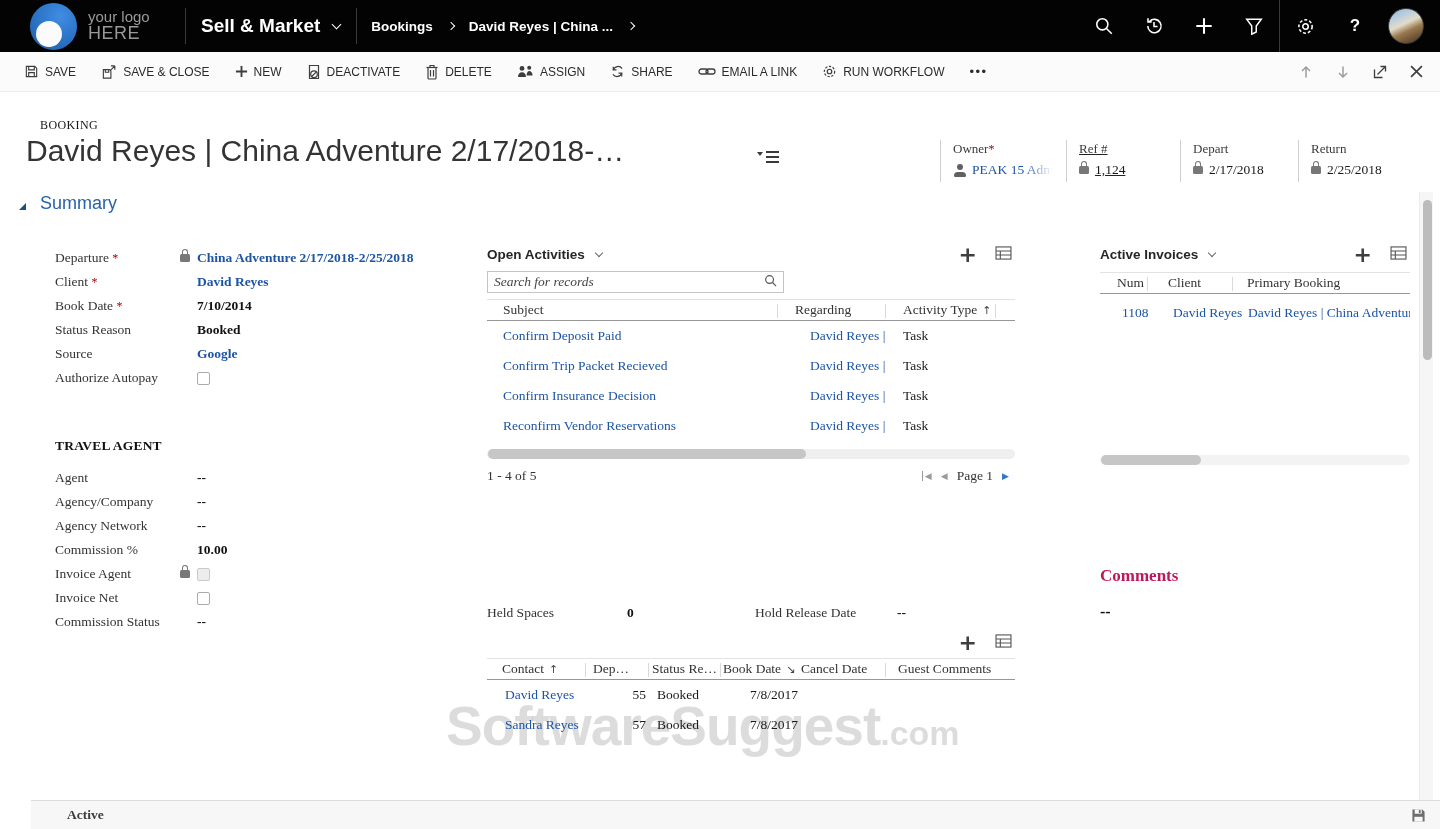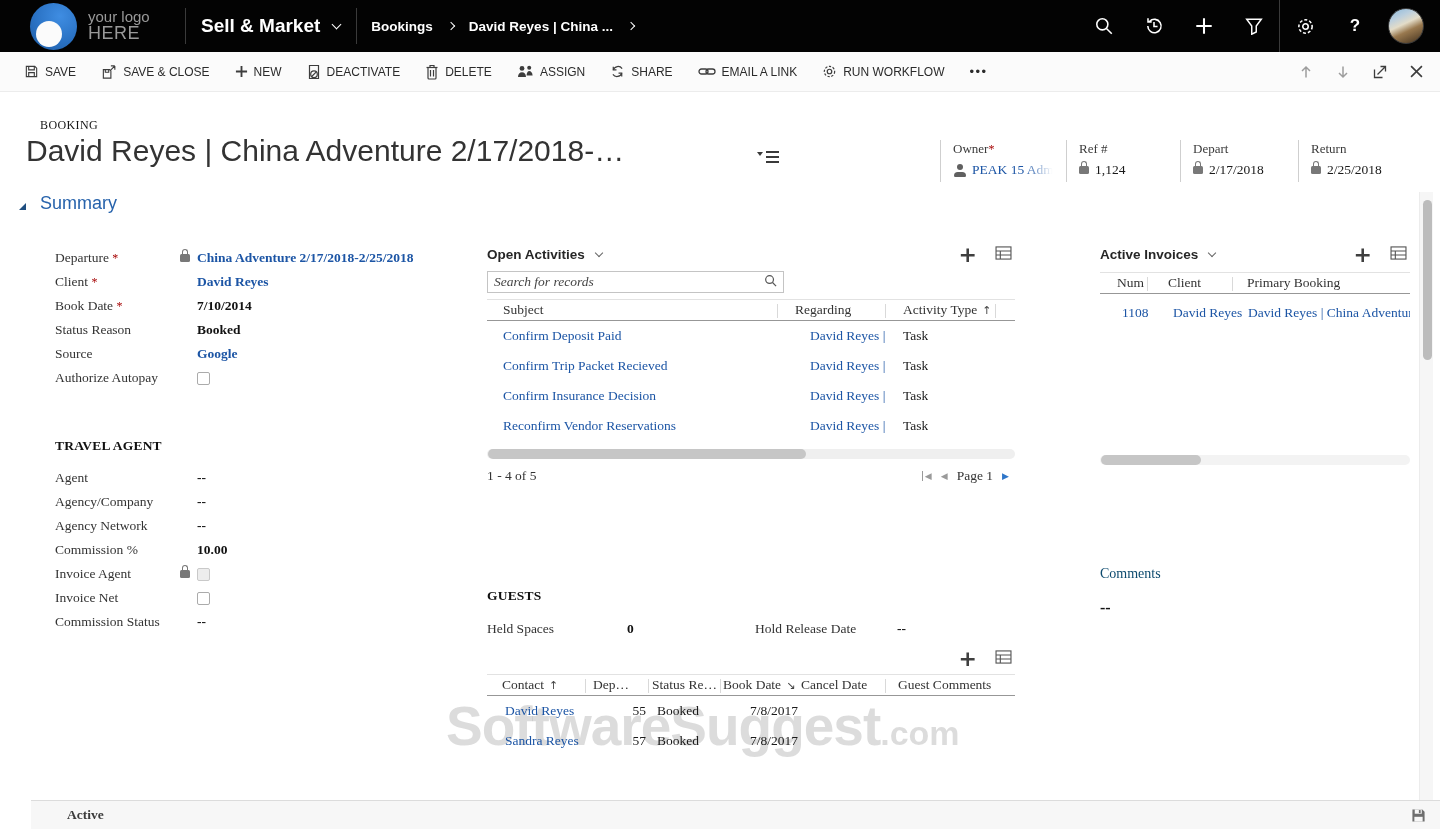--- a/index.html
+++ b/index.html
@@ -50,21 +50,21 @@
                 white-space:nowrap; max-width:730px; overflow:hidden; }
   .title-menu { position:absolute; left:757px; top:151px; display:flex; align-items:flex-start; gap:3px; }
   .title-caret { width:0; height:0; border-left:3.5px solid transparent; border-right:3.5px solid transparent;
                  border-top:4.5px solid #3a3a3a; margin-top:1px; }
   .title-bars { width:13px; height:2.4px; background:#3a3a3a; position:relative; margin-top:5px; }
   .title-bars::before, .title-bars::after { content:''; position:absolute; left:0; width:13px; height:2.4px; background:#3a3a3a; }
   .title-bars::before { top:-5px; } .title-bars::after { top:5px; }
 
   .header-fields { position:absolute; left:940px; top:140px; width:480px; display:flex; }
   .hf { border-left:1px solid #cfcfcf; padding:1px 8px 4px 12px; }
-  .hf.w1{width:126px;} .hf.w2{width:114px;} .hf.w3{width:118px;} .hf.w4{width:120px;}
+  .hf.w1{width:126px;} .hf.w2{width:114px;text-decoration:underline;} .hf.w3{width:118px;} .hf.w4{width:120px;}
   .hf-label { font-family:"Liberation Serif", serif; font-size:13px; color:#3a3a3a; }
   .req { color:#a50000; font-size:12px; }
   .hf-value { display:flex; align-items:center; gap:6px; margin-top:5px;
               font-family:"Liberation Serif", serif; font-size:13.5px; color:#1a1a1a; }
   .owner-clip { color:#1c55a5; white-space:nowrap; max-width:84px; overflow:hidden;
                 -webkit-mask-image:linear-gradient(90deg,#000 62%,transparent 96%);
                 mask-image:linear-gradient(90deg,#000 62%,transparent 96%); }
 
   .summary-tab { position:absolute; left:19px; top:193px; display:flex; align-items:center; gap:14px;
                  font-size:18px; color:#2763ac; }
@@ -513,21 +513,20 @@
       <span class="pager">
         <span class="pg-ic pg-first">◀</span>
         <span class="pg-ic">◀</span>
         <span>Page 1</span>
         <span class="pg-ic pg-next">▶</span>
       </span>
     </div>
   </div>
 
   <div class="panel" style="left:487px; top:588px; width:528px;">
-    <div class="sect-heading" style="position:static">GUESTS</div>
     <div class="serif" style="display:flex; align-items:center; margin-top:17px; font-size:13.5px; color:#333">
       <span style="width:140px">Held Spaces</span>
       <span class="fvalue" style="width:128px">0</span>
       <span style="width:142px">Hold Release Date</span>
       <span class="fvalue">--</span>
     </div>
     <div style="display:flex; justify-content:flex-end; align-items:center; gap:18px; margin-top:13px; padding-right:3px">
       <span class="plus-btn">+</span>
       <span>
         <svg width="17" height="14" viewBox="0 0 18 15" fill="none" stroke="#555" stroke-width="1.2">
@@ -597,21 +596,21 @@
       <span class="gr-cell rowlink" style="left:22px">1108</span>
       <span class="gr-cell rowlink" style="left:73px">David Reyes</span>
       <span class="gr-cell rowlink" style="left:148px; width:162px">David Reyes | China Adventure 2</span>
     </div>
     <div class="hscroll" style="position:absolute; top:209px; left:0; width:310px; background:#f3f3f3">
       <span class="thumb" style="width:100px"></span>
     </div>
   </div>
 
   <div class="panel serif" style="left:1100px; top:566px; width:300px;">
-    <div style="font-weight:normal; font-size:14px; color:#0c4a6e">Comments</div>
+    <div style="font-weight:bold; font-size:17px; color:#be185d">Comments</div>
     <div class="fvalue" style="margin-top:17px">--</div>
   </div>
 
   <div class="vscroll">
     <span class="vthumb"></span>
   </div>
 
   <div class="footer">
     <span class="footer-status">Active</span>
     <span class="footer-save">

